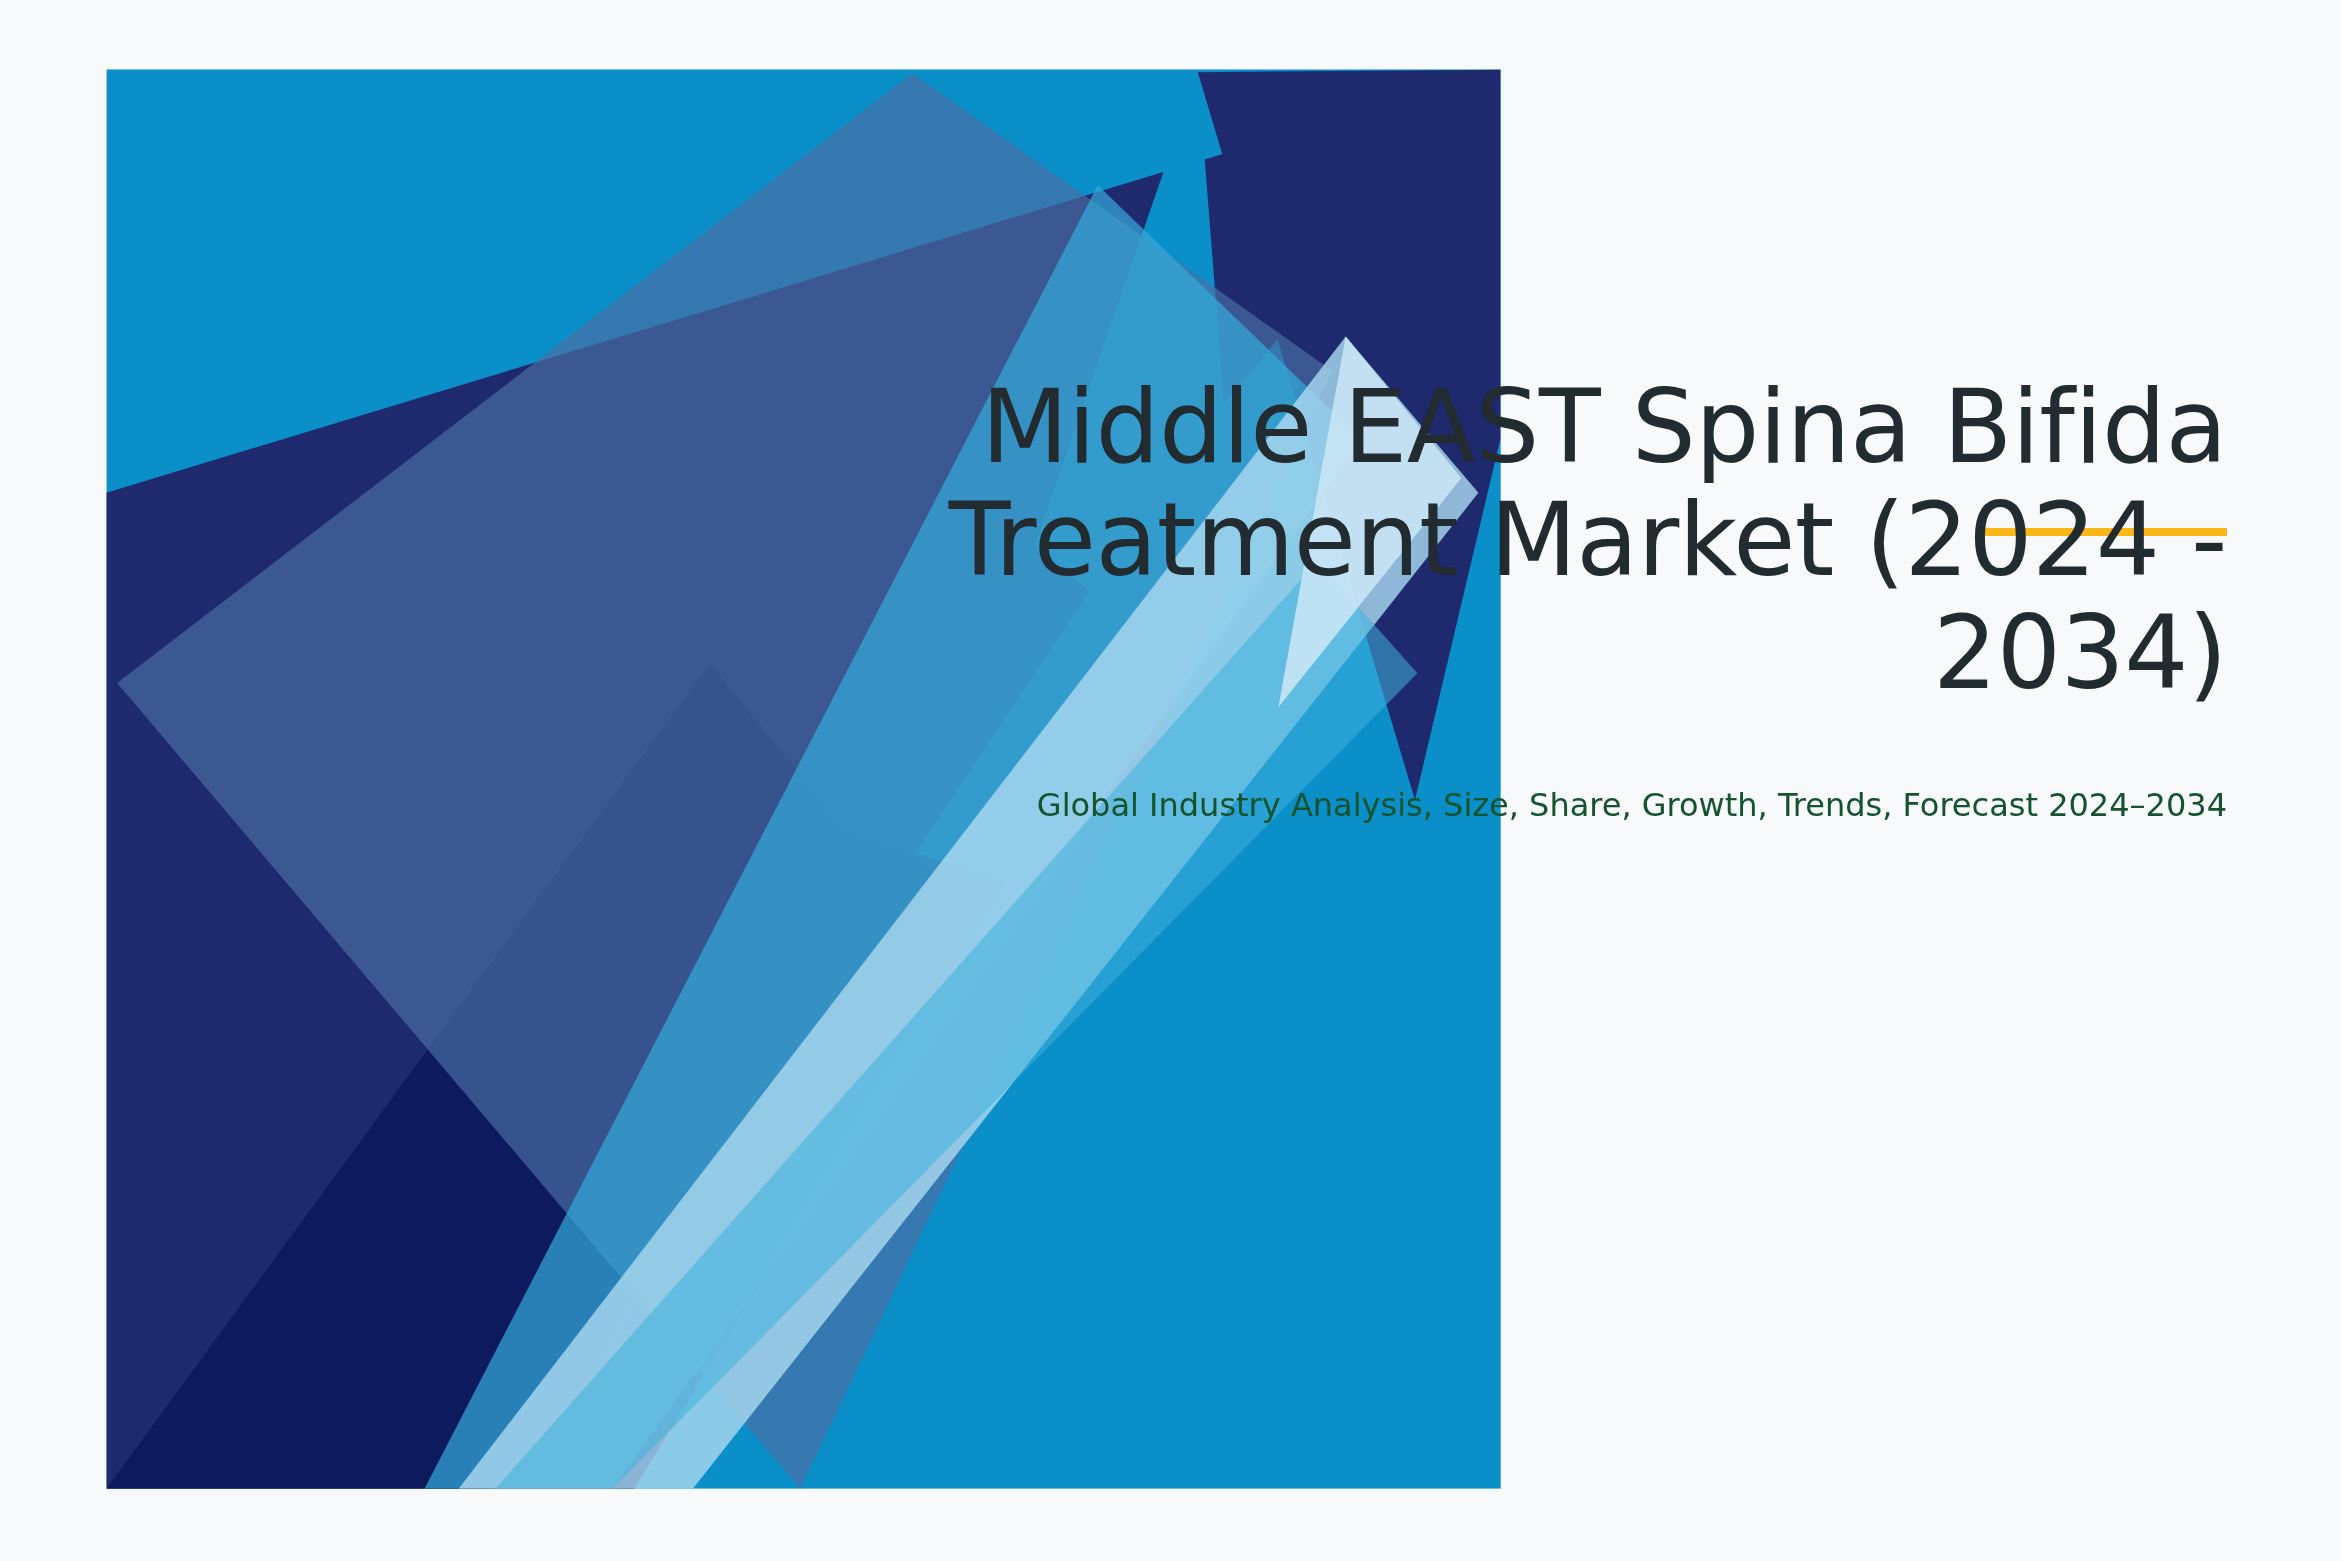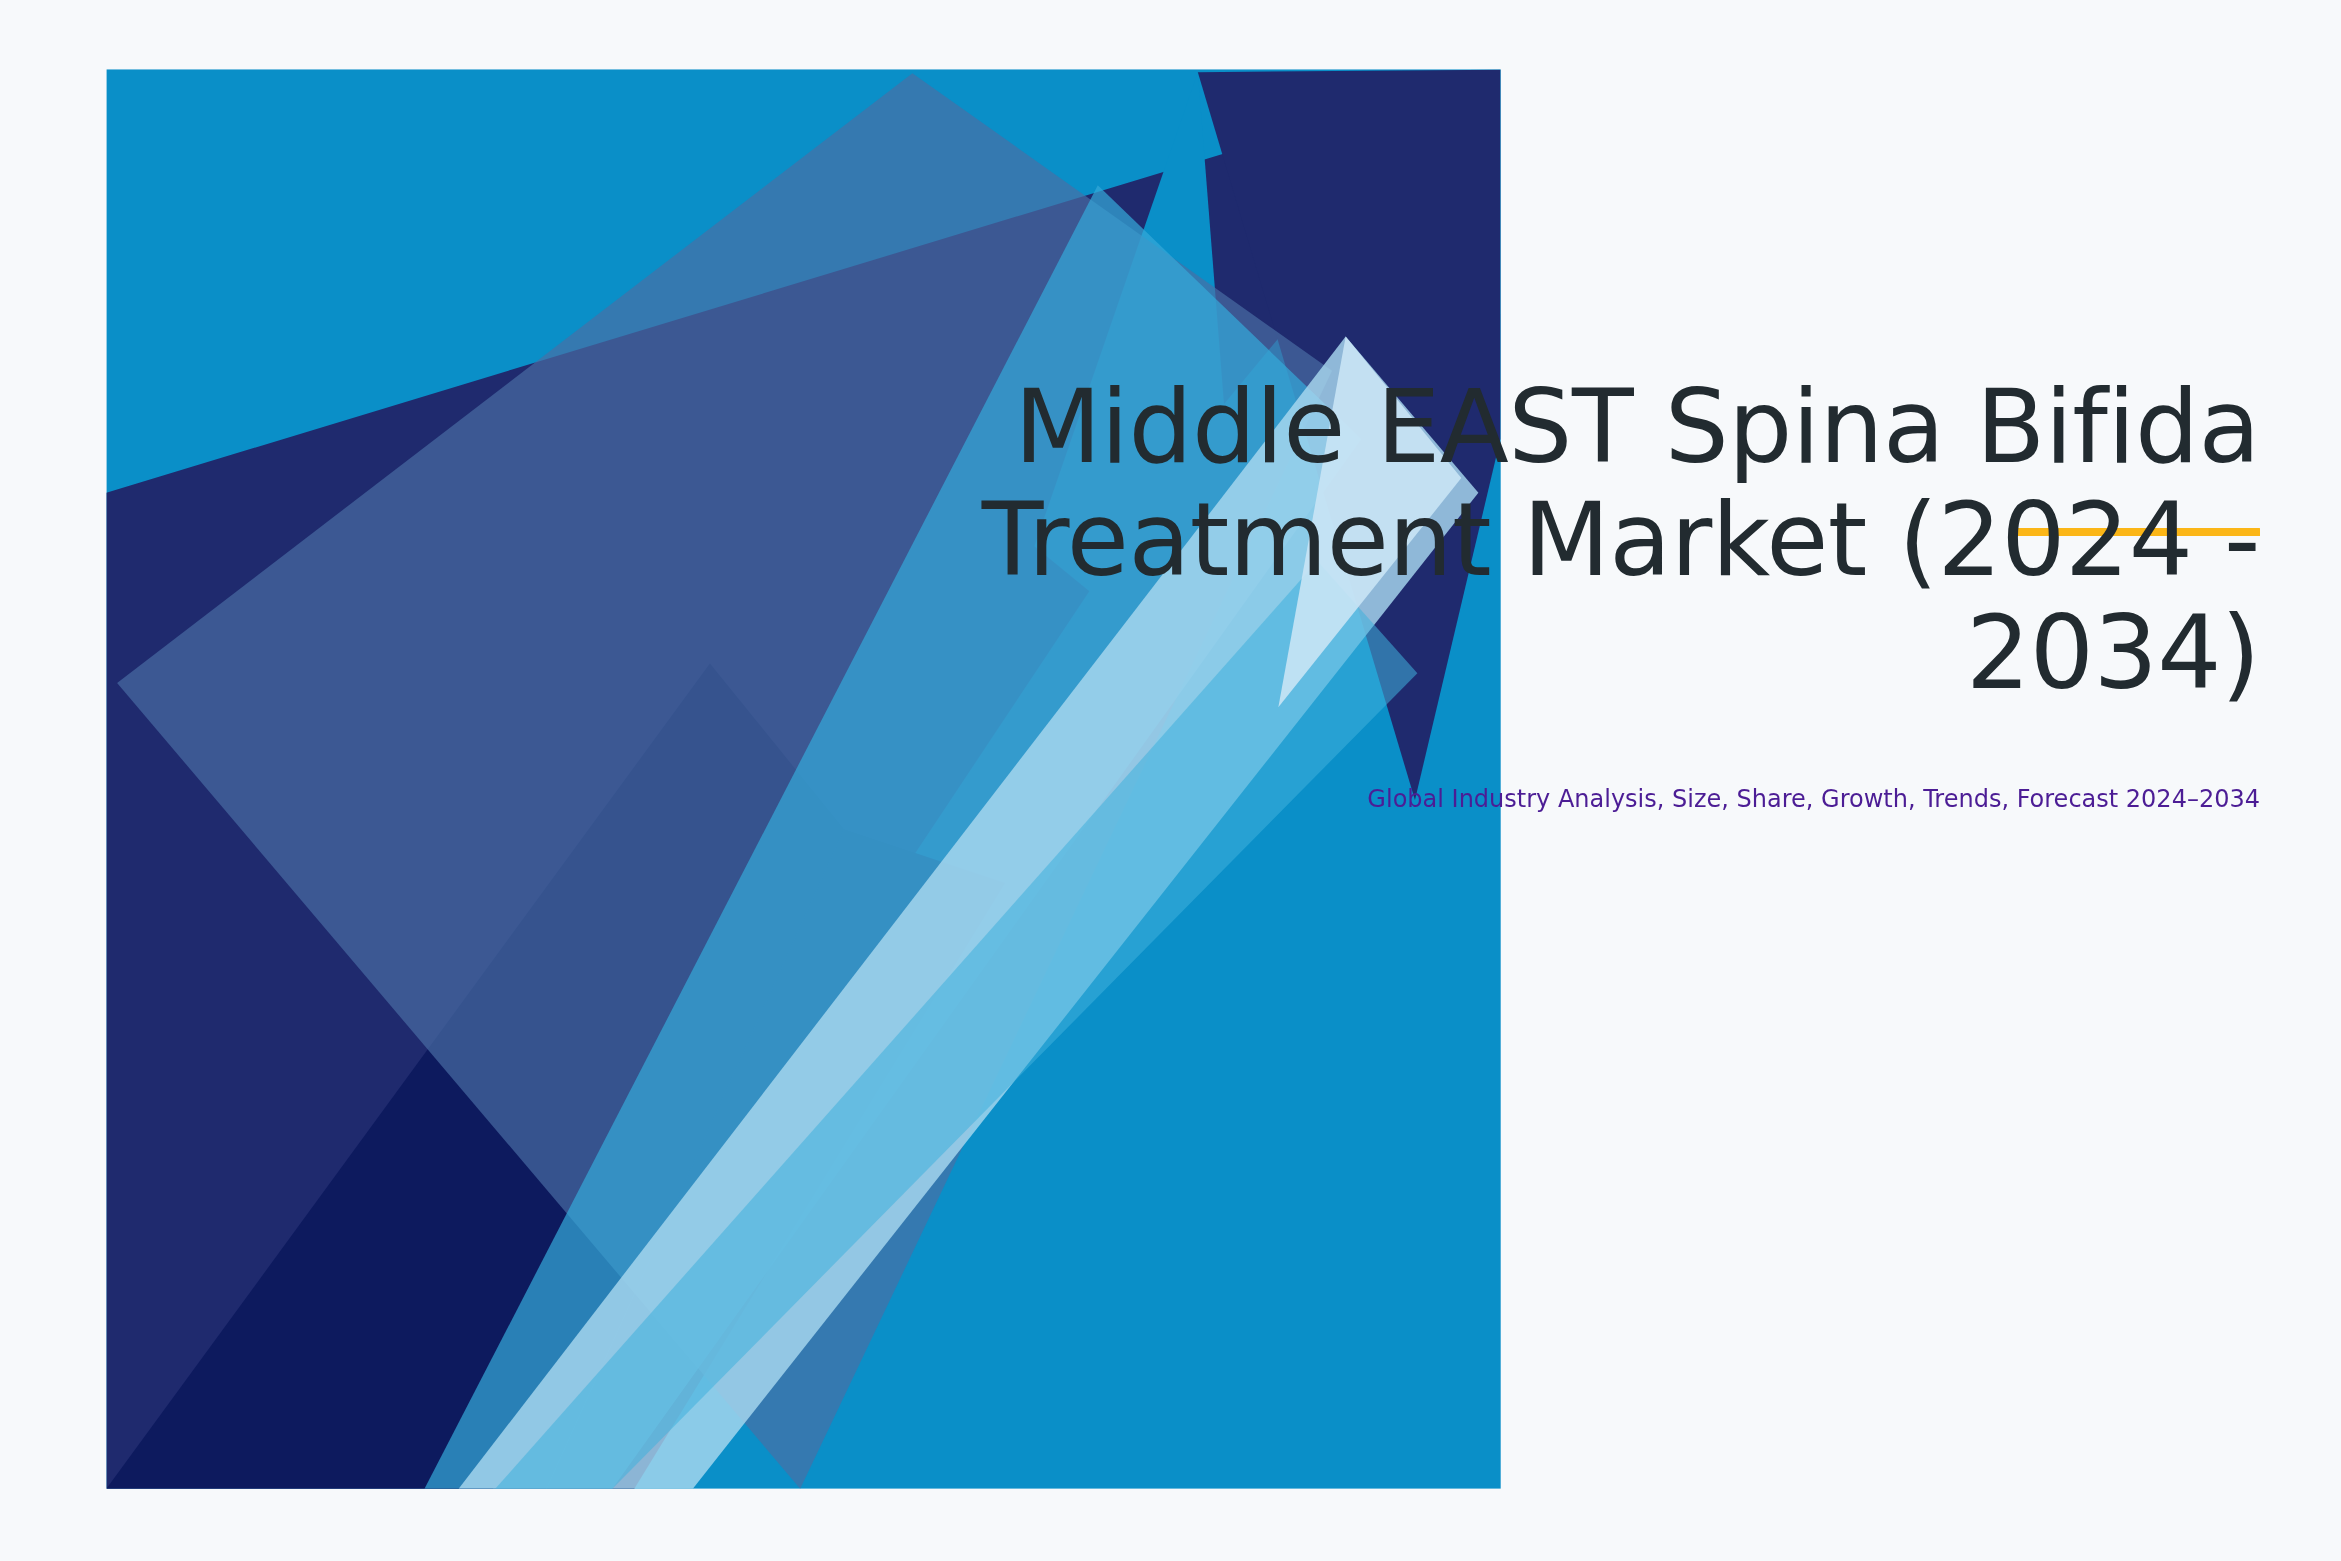--- a/index.html
+++ b/index.html
@@ -21,21 +21,21 @@
   #artwork {
     position: absolute;
     left: 0;
     top: 0;
     width: 2342px;
     height: 1561px;
     display: block;
   }
   #text-block {
     position: absolute;
-    left: 855px;
+    left: 822px;
     top: 371px;
     width: 1405px;
     text-align: right;
     z-index: 5;
   }
   #title-wrap {
     position: relative;
     display: block;
   }
   #report-title {
@@ -59,23 +59,23 @@
     height: 8.3px;
     background: #fbb617;
     z-index: 2;
     border-radius: 0.5px;
   }
   #report-subtitle {
     margin: 0;
     padding-top: 74px;
     font-family: "DejaVu Sans", "Liberation Sans", sans-serif;
     font-weight: 400;
-    font-size: 24px;
+    font-size: 32px;
     line-height: 1.33;
-    color: #4c1d95;
+    color: #14532d;
     text-align: right;
     white-space: pre-wrap;
   }
 </style>
 </head>
 <body>
 
 <div id="cover">
 
   <svg id="artwork" viewBox="0 0 4800 3200" preserveAspectRatio="none" xmlns="http://www.w3.org/2000/svg">

